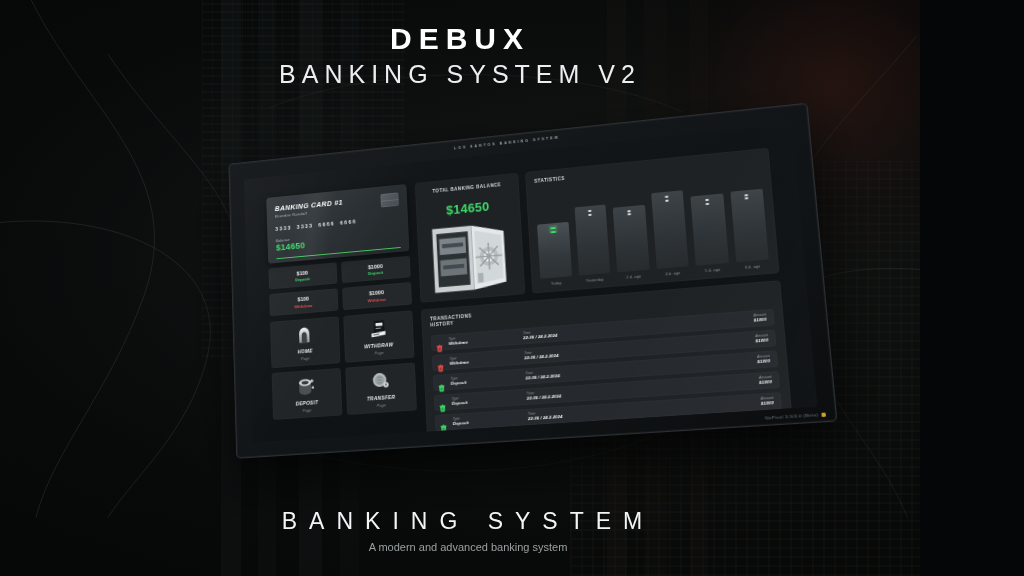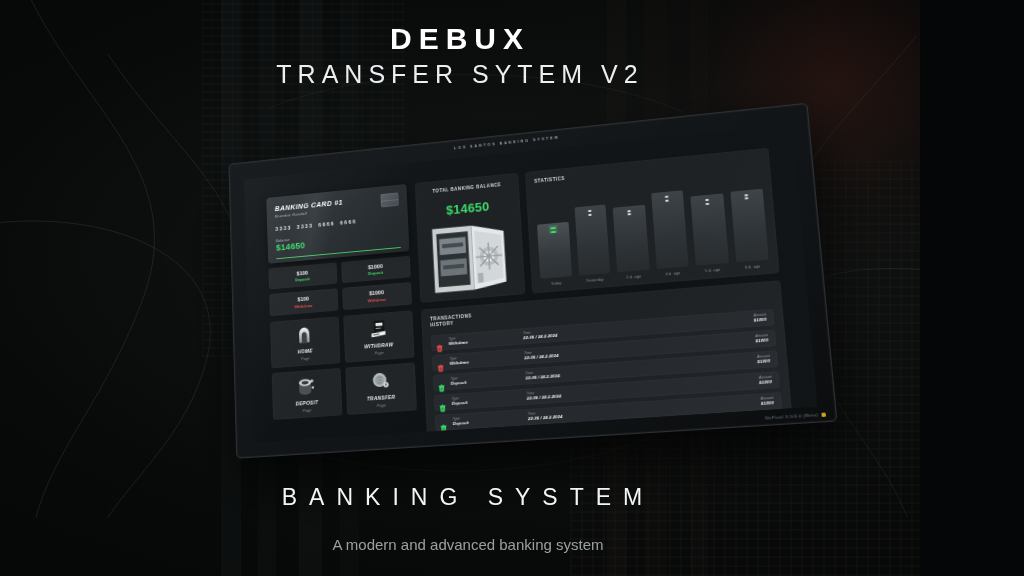--- a/index.html
+++ b/index.html
@@ -40,21 +40,21 @@
   .swoosh{ position:absolute; inset:0; pointer-events:none; }
 
   
   .header{ position:absolute; left:0; right:0; top:22px; text-align:center; z-index:6; }
   .h-brand{ font-size:30px; font-weight:bold; color:#fff; letter-spacing:7px; line-height:1.1; }
   .h-sub{ font-size:25px; font-weight:300; color:#eceff0; letter-spacing:6px; line-height:1.35; margin-top:3px; }
 
   
   .footer{ position:absolute; left:0; right:0; bottom:20px; text-align:center; z-index:6;padding-left:16px; }
   .f-title{ font-size:23px; font-weight:300; color:#f2f4f5; letter-spacing:12px; }
-  .f-line{ font-size:15px; font-weight:300; color:#9aa0a1; line-height:1.45; margin-top:23px; }
+  .f-line{ font-size:11px; font-weight:300; color:#9aa0a1; line-height:1.45; margin-top:5px; }
 
   
   .monitor-wrap{ position:absolute; left:215px; top:130px; width:600px; height:310px; z-index:4;
     perspective:1250px; }
   .monitor{ position:relative; width:600px; height:310px;
     transform:rotateX(7.5deg) rotateY(-10.5deg) rotateZ(-3.4deg);
     transform-style:preserve-3d;
     background:linear-gradient(150deg,#1a1d20 0%,#141719 38%,#101315 72%,#0b0d0e 100%);
     border:1px solid #2b3034; border-radius:5px;
     box-shadow:0 28px 60px rgba(0,0,0,.82), 0 0 0 1px rgba(255,255,255,.04) inset;
@@ -166,21 +166,21 @@
       <path d="M 1024 300 C 900 290 800 340 830 440"></path>
     </g>
     <g fill="none" stroke="#7d8a88" stroke-width="0.6" opacity="0.16">
       <path d="M 260 470 C 380 540 620 545 760 470"></path>
       <path d="M 300 120 C 420 70 640 70 760 125"></path>
     </g>
   </svg>
 
   <div class="header">
     <div class="h-brand">DEBUX</div>
-    <div class="h-sub">TRANSFER SYTEM V2</div>
+    <div class="h-sub">BANKING SYSTEM V2</div>
   </div>
 
   <div class="monitor-wrap">
     <div class="monitor">
 
       <div class="bezel-top">
         <span class="bezel-label">LOS SANTOS BANKING SYSTEM</span>
       </div>
 
       <div class="screen">

